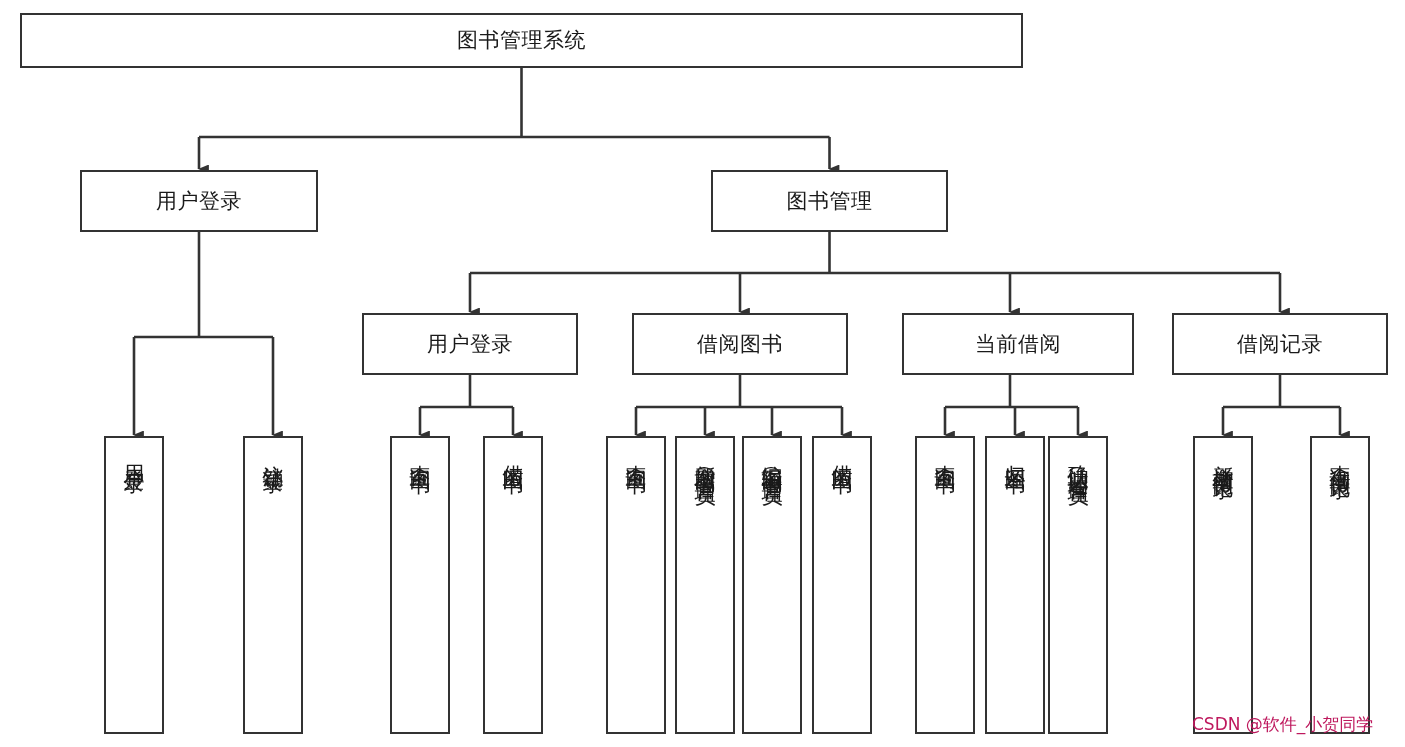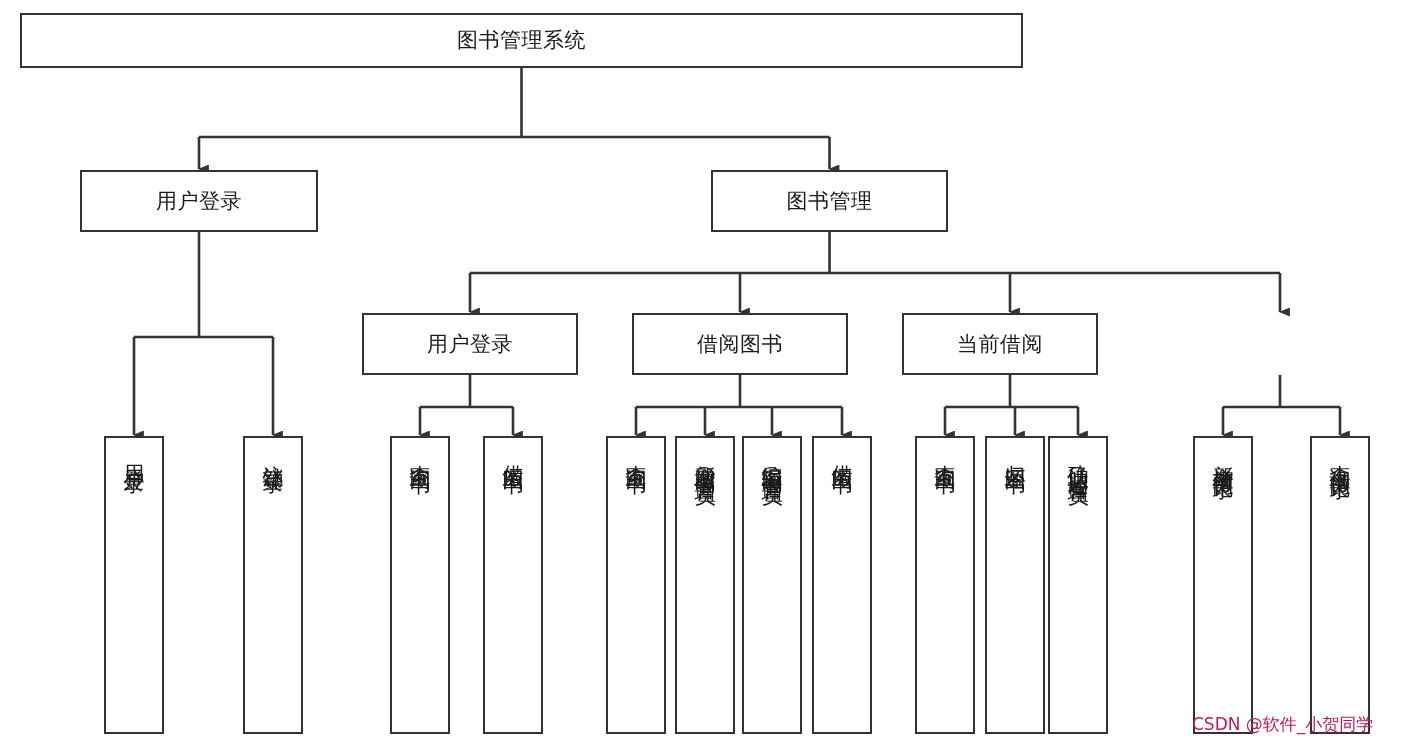--- a/index.html
+++ b/index.html
@@ -127,22 +127,25 @@
   <div class="node horizontal" style="left: 711px; top: 170px; width: 237px; height: 62px;">
     <span class="label">图书管理</span>
   </div>
 
   <div class="node horizontal" style="left: 362px; top: 313px; width: 216px; height: 62px;">
     <span class="label">用户登录</span>
   </div>
   <div class="node horizontal" style="left: 632px; top: 313px; width: 216px; height: 62px;">
     <span class="label">借阅图书</span>
   </div>
-  <div class="node horizontal" style="left: 902px; top: 313px; width: 196px; height: 62px;">
+  <div class="node horizontal" style="left: 902px; top: 313px; width: 232px; height: 62px;">
     <span class="label">当前借阅</span>
+  </div>
+  <div class="node horizontal" style="left: 1172px; top: 313px; width: 216px; height: 62px;">
+    <span class="label">借阅记录</span>
   </div>
 
   <div class="node vertical" style="left: 104px; top: 436px; width: 60px; height: 298px;">
     <span class="label">用户登录</span>
   </div>
   <div class="node vertical" style="left: 243px; top: 436px; width: 60px; height: 298px;">
     <span class="label">注销登录</span>
   </div>
   <div class="node vertical" style="left: 390px; top: 436px; width: 60px; height: 298px;">
     <span class="label">查询图书</span>

